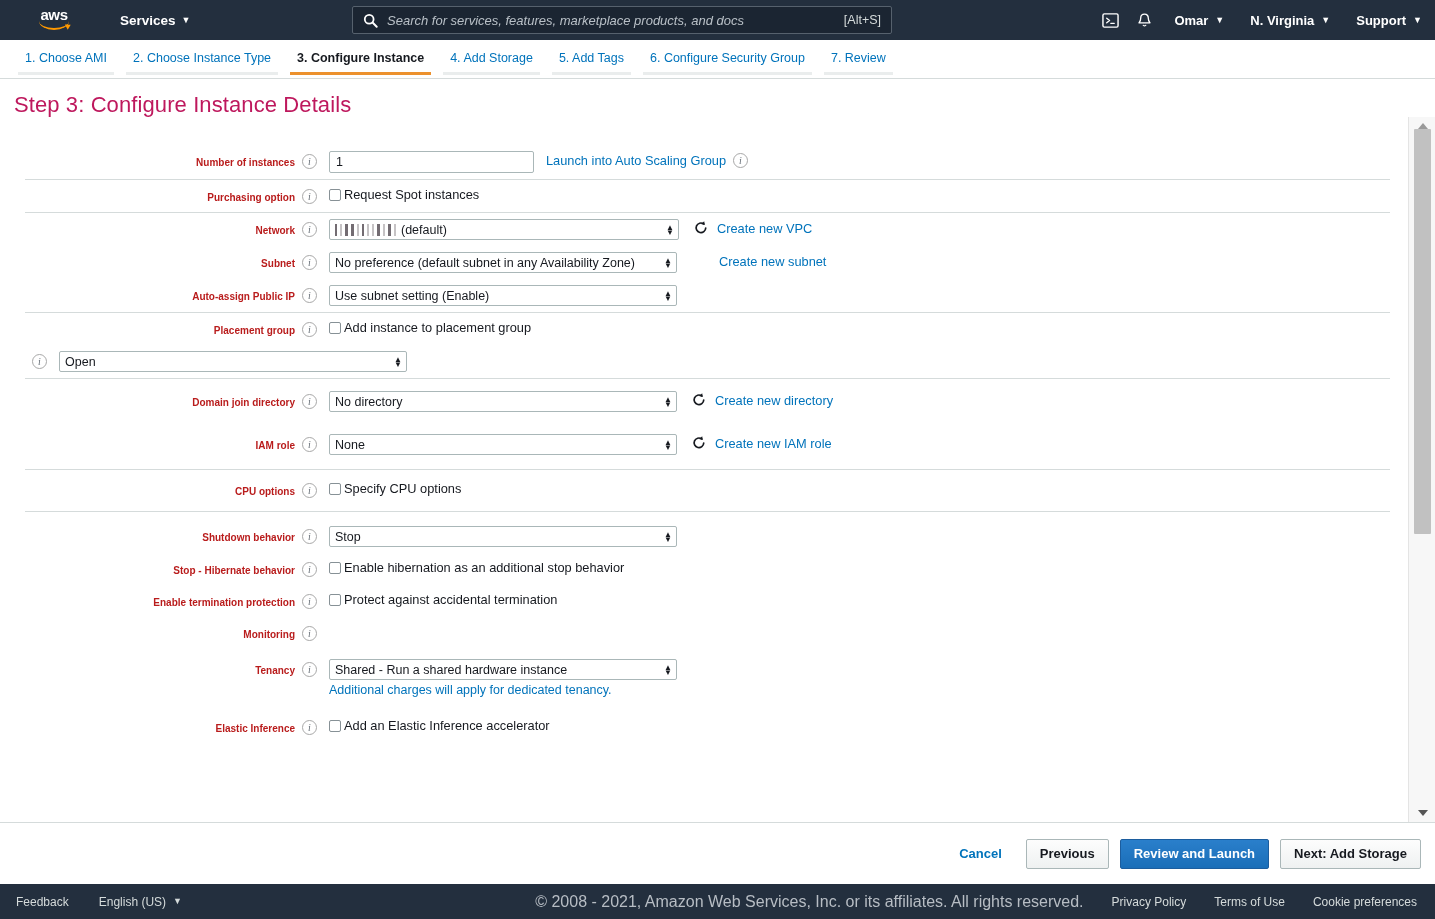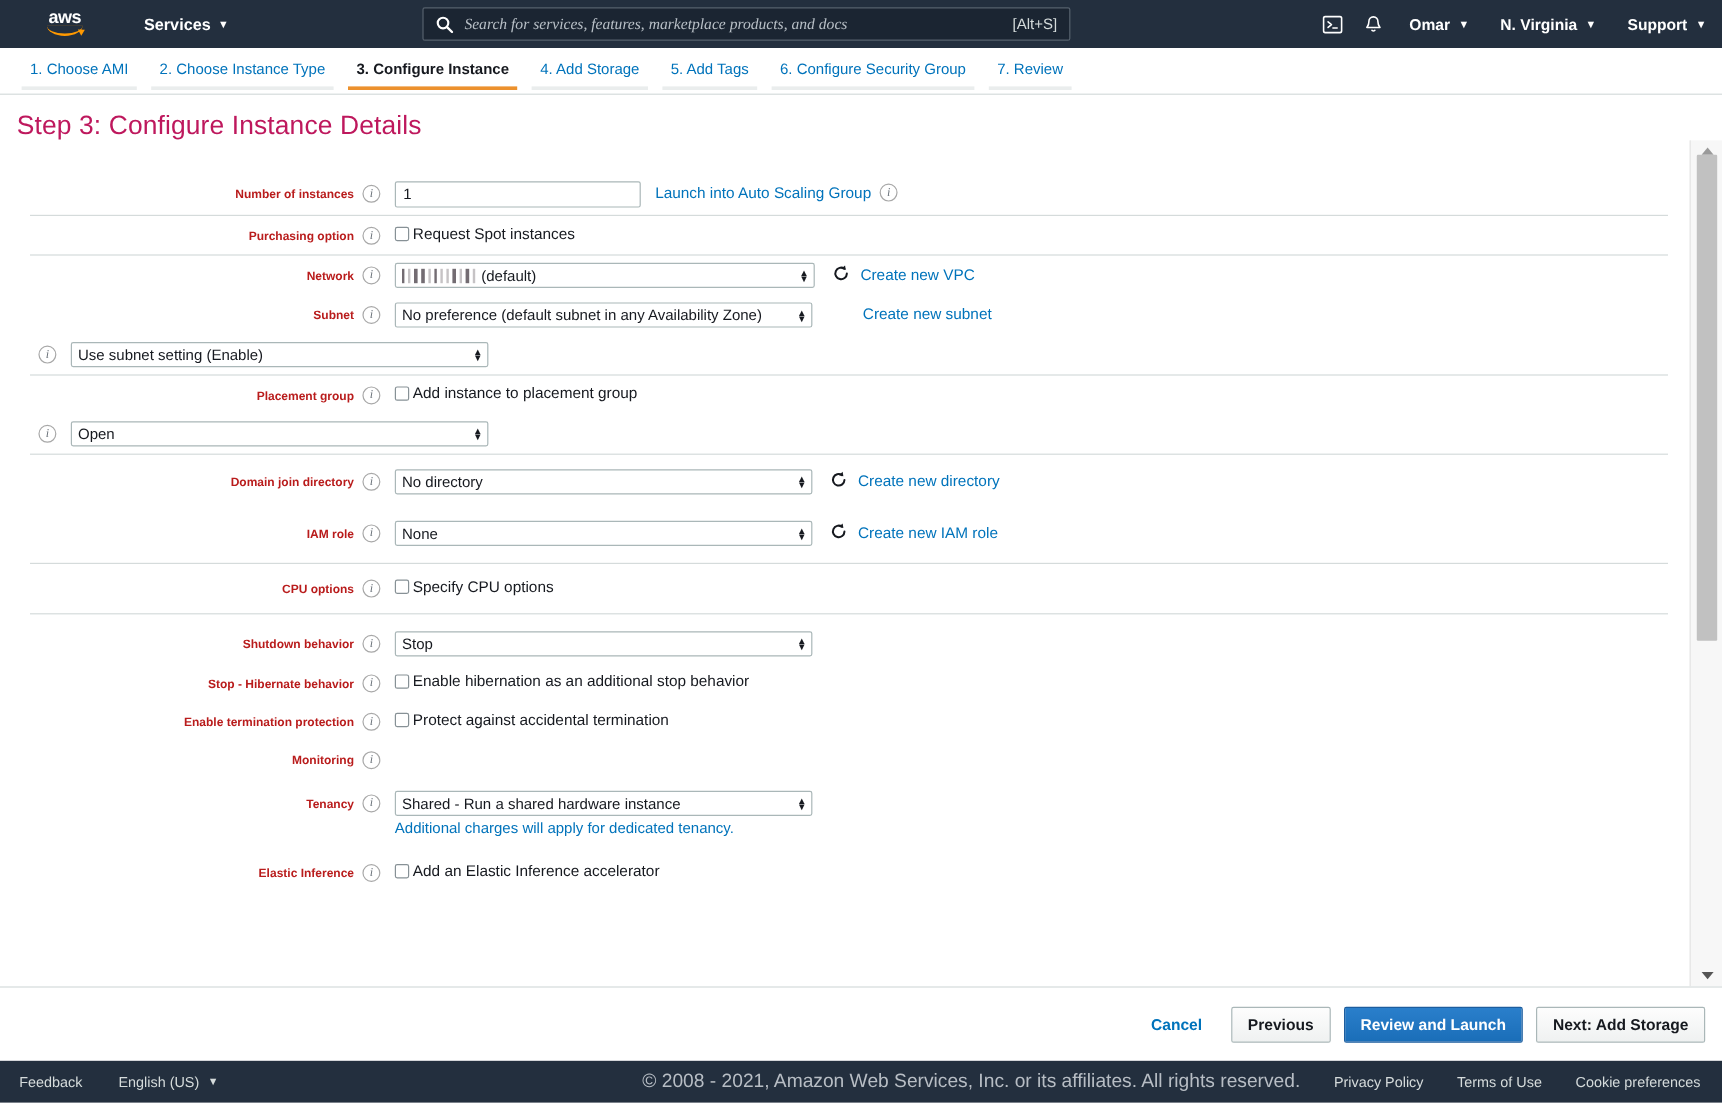--- a/index.html
+++ b/index.html
@@ -45,21 +45,21 @@
 
   .searchwrap {
     position: absolute; left: 352px; top: 6px; width: 540px; height: 28px;
     background: #1b2532; border: 1px solid #56616d; border-radius: 2px;
     display: flex; align-items: center; padding: 0 10px; cursor: text;
   }
   .search-icon-svg { flex: 0 0 auto; margin-right: 9px; }
   .search-input {
     flex: 1; background: transparent; border: none; outline: none;
     color: #eab308; font-size: 13px; font-style: italic;
-    font-family: Liberation Serif, serif;
+    font-family: Liberation Sans, sans-serif;
   }
   .search-input::placeholder { color: #b9c0c7; font-style: italic; opacity: 1; }
   .search-kbd { color: #d5dbdb; font-size: 12.5px; margin-left: 8px; }
 
   .topnav-right {
     position: absolute; right: 0; top: 0; height: 40px;
     display: flex; align-items: center; gap: 0;
   }
   .nav-icon-btn {
     width: 34px; height: 40px; display: flex; align-items: center; justify-content: center;
@@ -353,20 +353,21 @@
         <div class="fctl">
           <div class="sel sel-w348">
             <span>No preference (default subnet in any Availability Zone)</span>
             <span class="arrows">▲<br>▼</span>
           </div>
           <span class="alink" style="margin-left:42px;padding-top:2px">Create new subnet</span>
         </div>
       </div>
 
       <div class="frow">
+        <div class="flabel">Auto-assign Public IP</div>
         <div class="finfo">
             <div class="info-icon">i</div>
           </div>
         <div class="fctl">
           <div class="sel sel-w348">
             <span>Use subnet setting (Enable)</span>
             <span class="arrows">▲<br>▼</span>
           </div>
         </div>
       </div>

